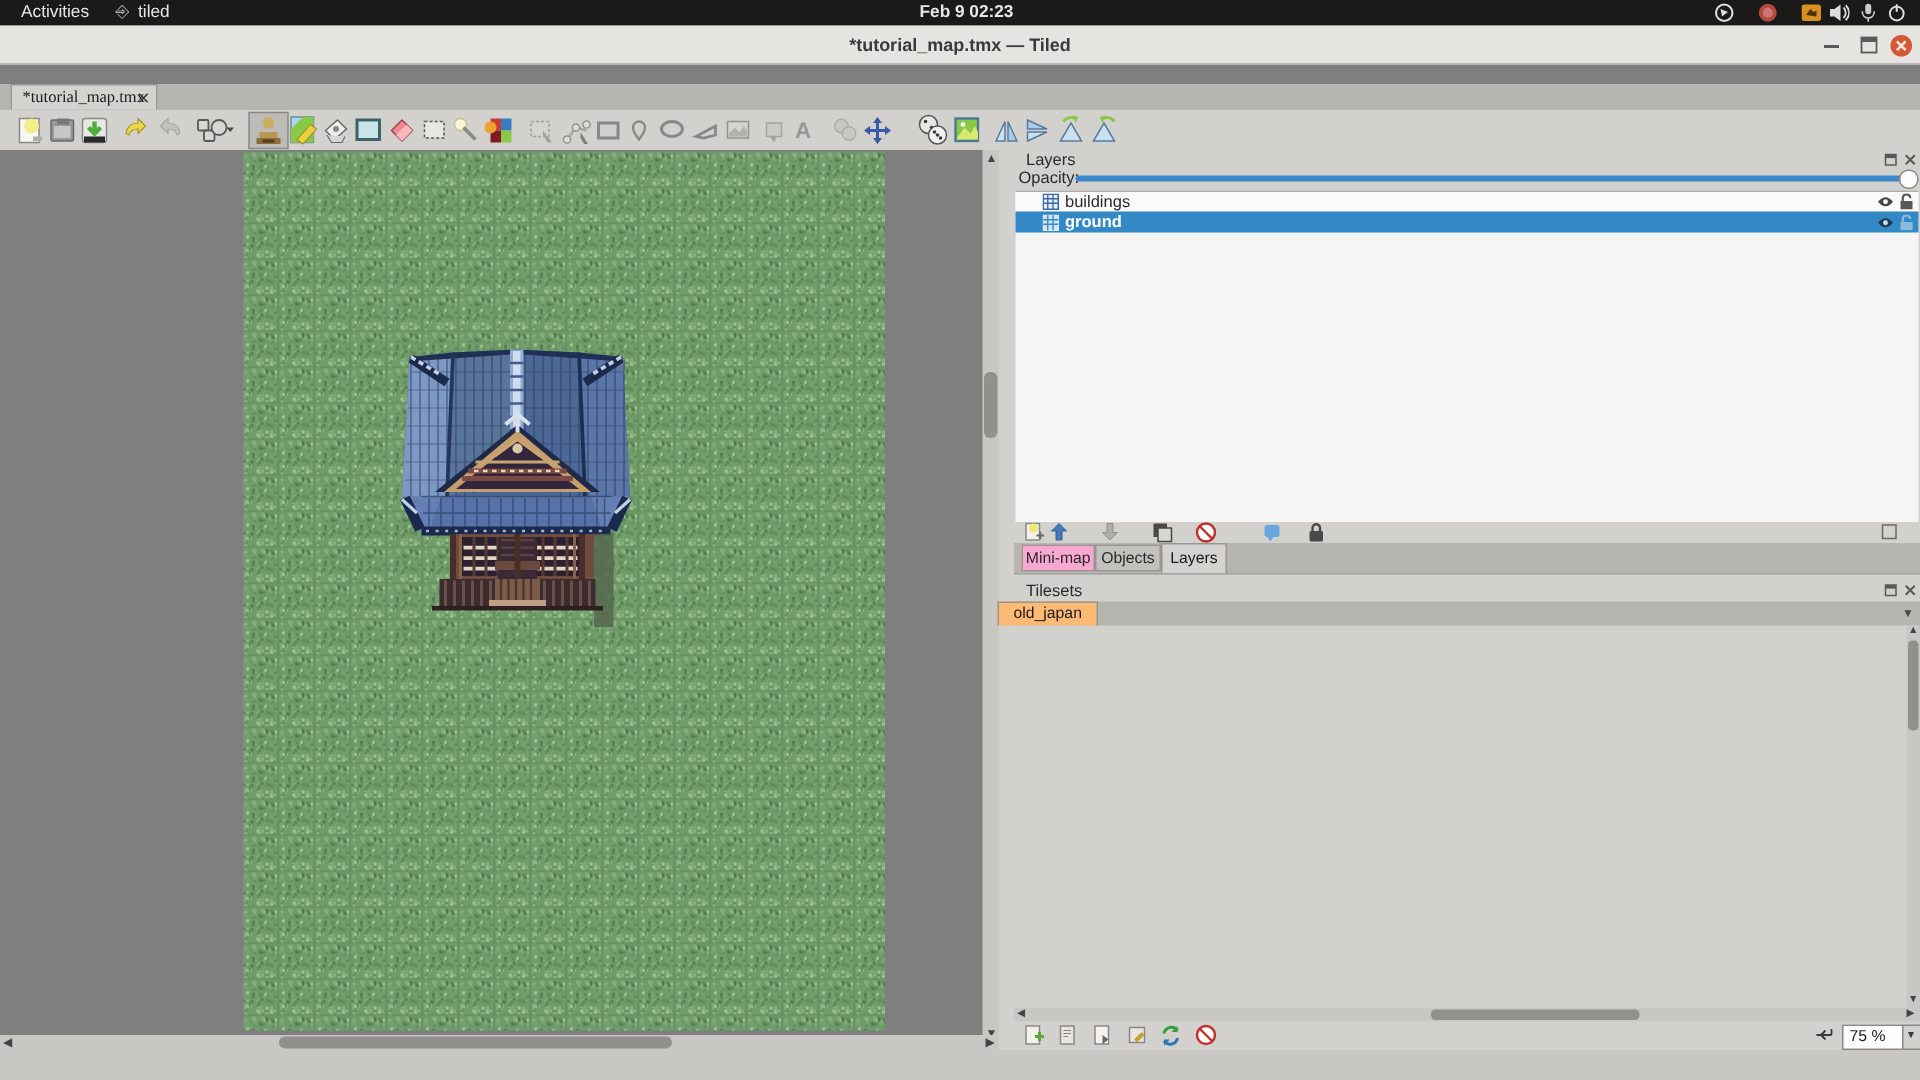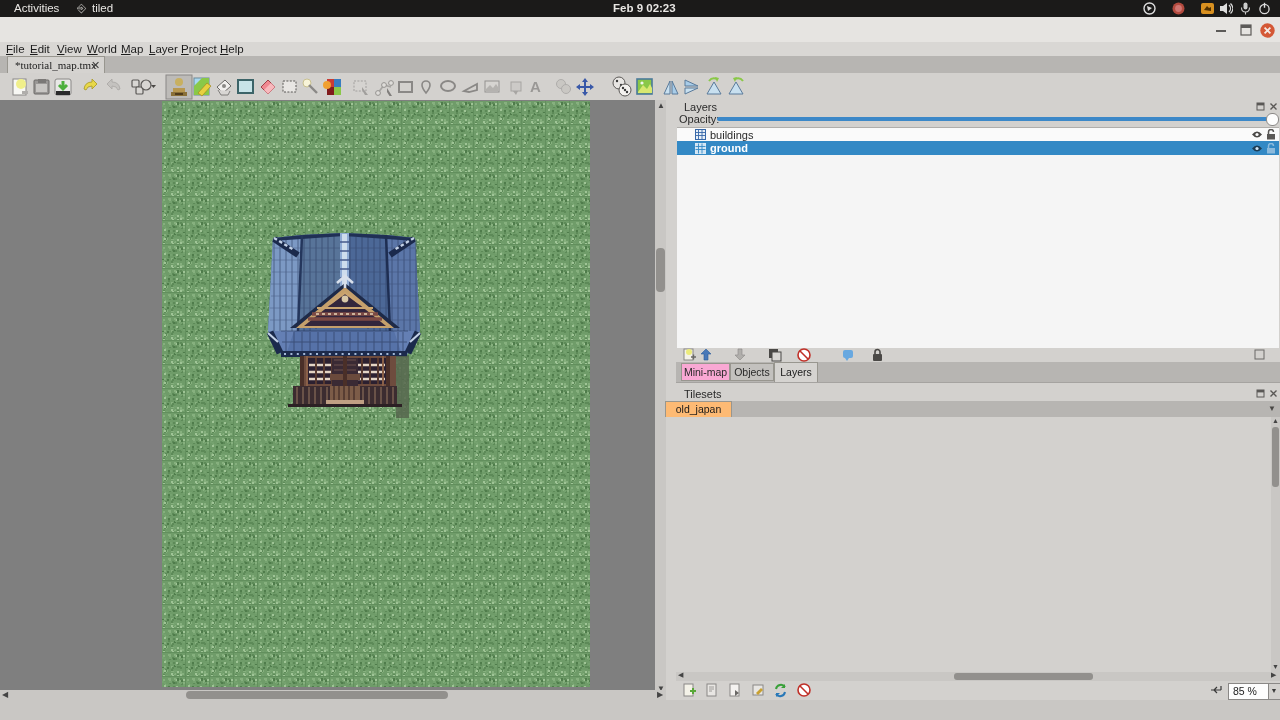--- a/index.html
+++ b/index.html
@@ -44,43 +44,34 @@
       <path d="M1.5 5.5c0 3 2 4.5 4 4.5s4-1.5 4-4.5M5.5 10v2.5" stroke="#ccc" stroke-width="1.1" fill="none"></path>
     </svg>
 
 <svg class="abs" style="left:1258px;top:2px;" width="13" height="13" viewBox="0 0 13 13">
       <circle cx="6.5" cy="7" r="4.6" fill="none" stroke="#ddd" stroke-width="1.3"></circle>
       <path d="M6.5 0.8v5" stroke="#ddd" stroke-width="1.4"></path>
     </svg>
 
 <div class="abs" style="left:0;top:17px;width:1280px;height:25px;background:#e6e4e1;border-bottom:1px solid #bcbab7;"></div>
 
+<div class="abs" style="left:0;top:23px;width:1280px;text-align:center;color:#3a3a3a;font-size:12px;font-weight:bold;">*tutorial_map.tmx — Tiled</div>
 
 <div class="abs" style="left:1216px;top:30px;width:10px;height:2px;background:#5c5a58;"></div>
 
 <svg class="abs" style="left:1240px;top:24px;" width="12" height="12" viewBox="0 0 12 12">
       <rect x="1" y="1" width="10" height="10" fill="none" stroke="#5c5a58" stroke-width="1.2"></rect>
       <rect x="1" y="1" width="10" height="3" fill="#5c5a58"></rect>
     </svg>
 
 <svg class="abs" style="left:1260px;top:23px;" width="15" height="15" viewBox="0 0 15 15">
       <circle cx="7.5" cy="7.5" r="7.2" fill="#d45836"></circle>
       <path d="M4.6 4.6l5.8 5.8M10.4 4.6l-5.8 5.8" stroke="#f4e8e2" stroke-width="1.8"></path>
     </svg>
 
-<div class="abs" style="left:0;top:42px;width:1280px;height:14px;background:#d9d7d4;color:#1c1c1c;font-size:11.5px;">
-<span style="position:absolute;left:6px;top:1px;"><u>F</u>ile</span>
-<span style="position:absolute;left:30px;top:1px;"><u>E</u>dit</span>
-<span style="position:absolute;left:57px;top:1px;"><u>V</u>iew</span>
-<span style="position:absolute;left:87px;top:1px;"><u>W</u>orld</span>
-<span style="position:absolute;left:121px;top:1px;"><u>M</u>ap</span>
-<span style="position:absolute;left:149px;top:1px;"><u>L</u>ayer</span>
-<span style="position:absolute;left:181px;top:1px;"><u>P</u>roject</span>
-<span style="position:absolute;left:220px;top:1px;"><u>H</u>elp</span>
-</div>
 
 <div class="abs" style="left:0;top:56px;width:1280px;height:17px;background:#b7b5b2;"></div>
 
 <div class="abs" style="left:7px;top:56px;width:98px;height:17px;background:#d5d3d0;border:1px solid #98968f;border-bottom:none;box-sizing:border-box;font-size:11px;color:#1c1c1c;">
       <span style="position:absolute;left:7px;top:2px;font-family:Liberation Serif, serif;">*tutorial_map.tmx</span>
       <span style="position:absolute;left:83px;top:2px;color:#3c3c3c;">✕</span>
     </div>
 
 <div class="abs" style="left:0;top:73px;width:1280px;height:27px;background:#d3d1ce;border-bottom:1px solid #a5a3a0;"></div>
 <svg class="abs" style="left:0;top:73px;" width="780" height="27" viewBox="0 0 780 27">
@@ -510,21 +501,21 @@
 
 <g>
         <circle cx="128" cy="9" r="6" fill="#fff" stroke="#c03028" stroke-width="1.6"></circle>
         <path d="M124 5l8 8" stroke="#c03028" stroke-width="1.6"></path>
       </g>
 
 <path d="M535 9h10M538 9l3-3M538 9l3 3M545 9v-4" stroke="#3a3a3a" stroke-width="1.2" fill="none"></path>
 </svg>
 
 <div class="abs" style="left:1228px;top:683px;width:40px;height:15px;background:#fdfdfd;border:1px solid #8a8886;font-size:10.5px;color:#1a1a1a;">
-      <span style="position:absolute;left:4px;top:1px;">85 %</span>
+      <span style="position:absolute;left:4px;top:1px;">75 %</span>
     </div>
 <div class="abs" style="left:1268px;top:683px;width:11px;height:15px;background:#d3d1ce;border:1px solid #8a8886;">
       <span style="position:absolute;left:1.5px;top:3px;font-size:7px;color:#3a3a3a;">▼</span>
     </div>
 
 <div class="abs" style="left:0;top:700px;width:1280px;height:20px;background:#c9c7c4;" id="statusbar"></div>
 
 </div>
 
 </body></html>

